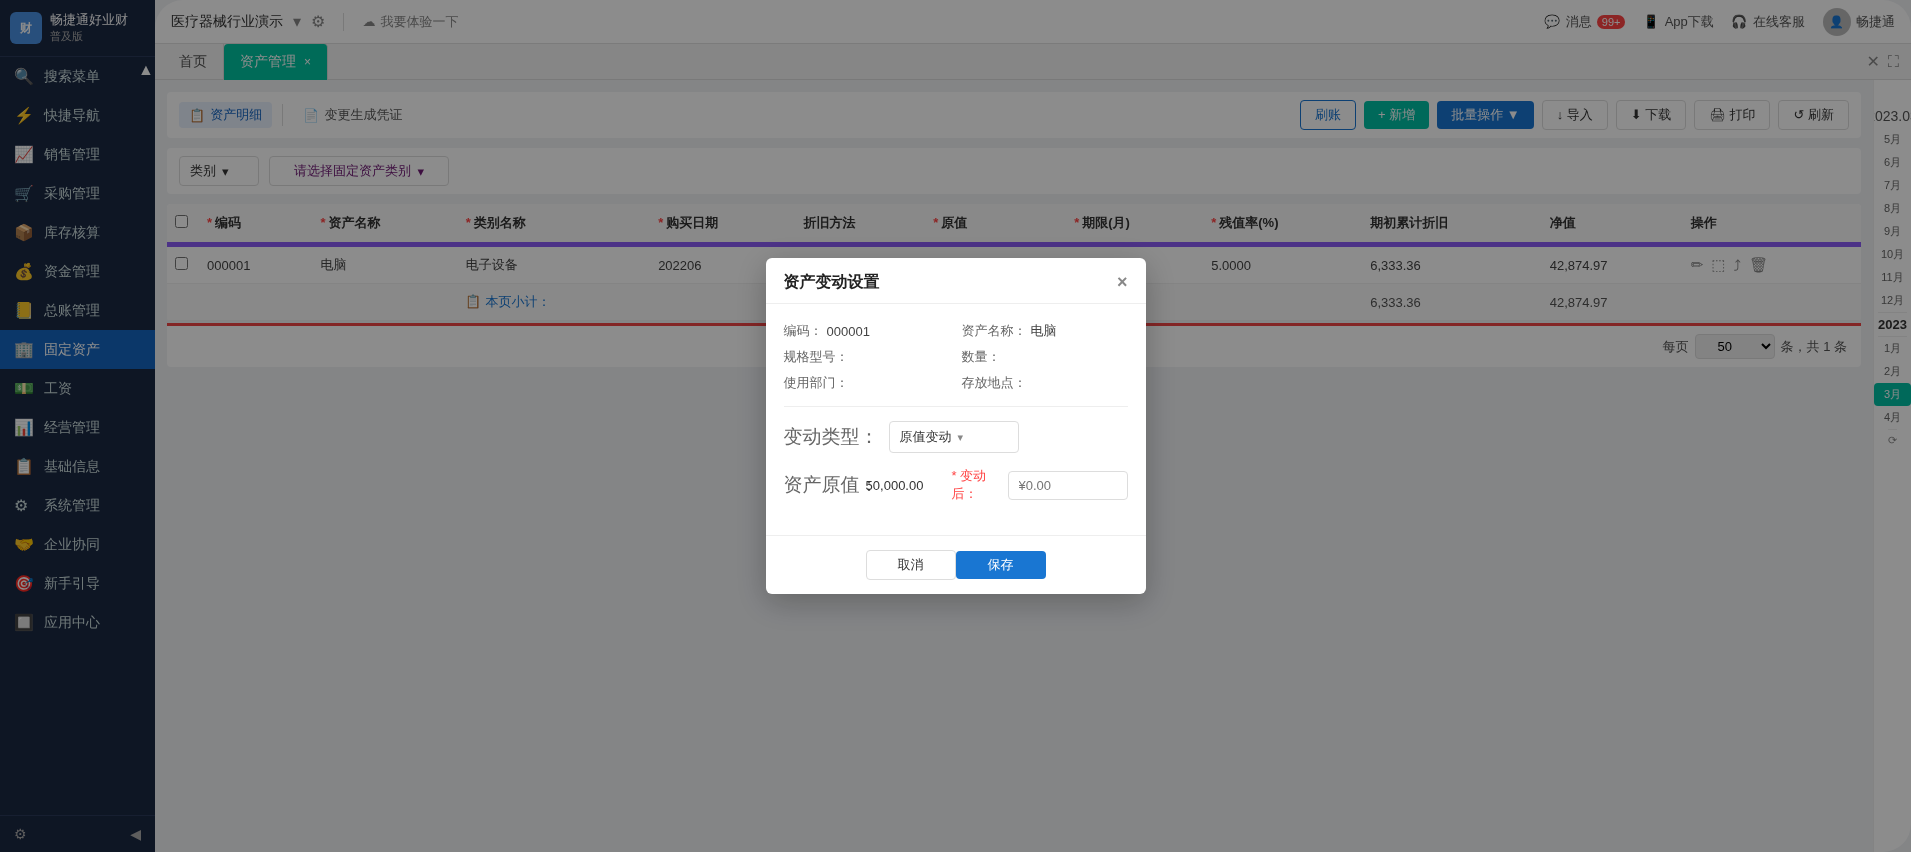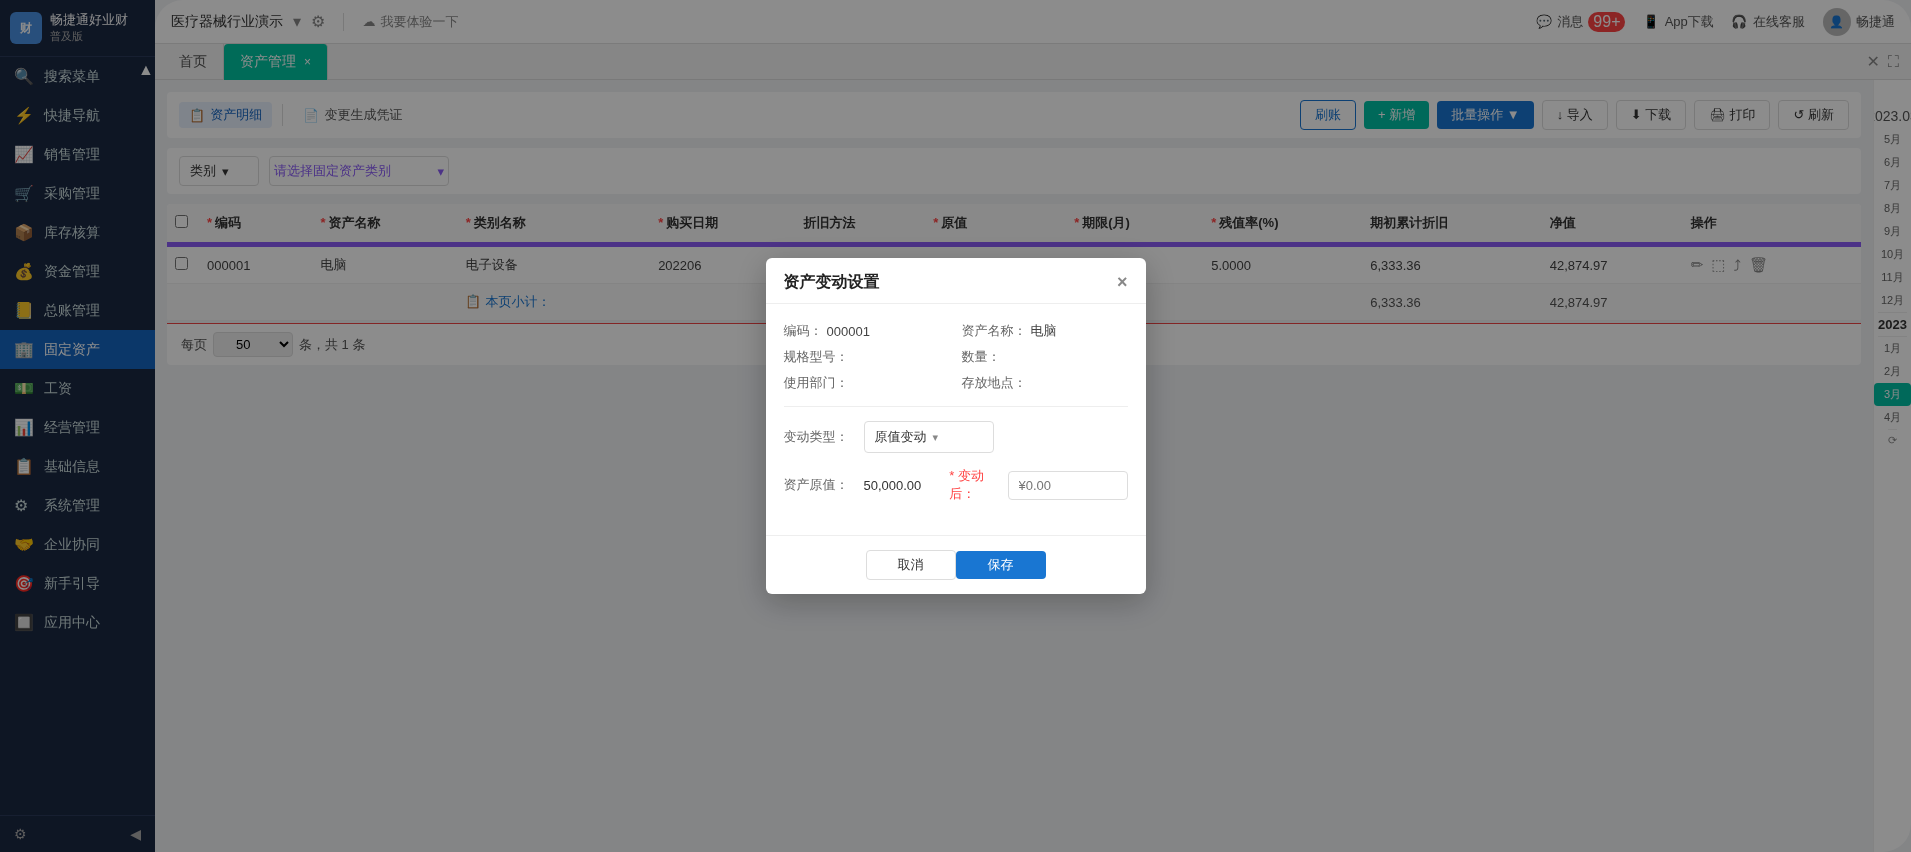--- a/index.html
+++ b/index.html
@@ -54,21 +54,21 @@
       padding: 0 16px; height: 44px; border-bottom: 1px solid #e0e0e0;
       justify-content: space-between;
     }
     .topbar-left { display: flex; align-items: center; gap: 10px; }
     .topbar-company { font-size: 14px; color: #333; font-weight: 500; }
     .topbar-dropdown { color: #888; cursor: pointer; }
     .topbar-gear { cursor: pointer; color: #888; font-size: 16px; }
     .topbar-feedback { display: flex; align-items: center; gap: 5px; color: #888; font-size: 13px; cursor: pointer; }
     .topbar-right { display: flex; align-items: center; gap: 18px; color: #555; font-size: 13px; }
     .topbar-right-item { display: flex; align-items: center; gap: 5px; cursor: pointer; }
-    .badge { background: #f44; color: #fff; border-radius: 10px; font-size: 16px; padding: 1px 5px; }
+    .badge { background: #f44; color: #fff; border-radius: 10px; font-size: 11px; padding: 1px 5px; }
     .topbar-avatar { width: 28px; height: 28px; border-radius: 50%; background: #bbb; display: flex; align-items: center; justify-content: center; color: #fff; font-size: 12px; }
 
     
     .tabs {
       background: #f5f5f5; display: flex; align-items: center;
       border-bottom: 1px solid #ddd; height: 36px; padding-left: 8px;
     }
     .tab {
       padding: 0 16px; height: 36px; display: flex; align-items: center;
       font-size: 14px; cursor: pointer; border-right: 1px solid #ddd;
@@ -110,39 +110,39 @@
       background: #fff; display: flex; align-items: center;
       padding: 8px 12px; margin-bottom: 10px; border-radius: 4px; gap: 10px;
     }
     .filter-select {
       border: 1px solid #ddd; border-radius: 4px;
       padding: 5px 10px; font-size: 13px; display: flex; align-items: center;
       gap: 6px; cursor: pointer; min-width: 80px; color: #333;
     }
     .filter-select-lg {
       border: 1px solid #ddd; border-radius: 4px;
-      padding: 5px 4px; font-size: 13px; display: flex; align-items: center;
-      gap: 6px; cursor: pointer; min-width: 180px; color: #8b5cf6;
+      padding: 5px 24px; font-size: 13px; display: flex; align-items: center;
+      gap: 6px; cursor: pointer; min-width: 180px; color: #701a75;
     }
 
     
     .data-table { background: #fff; border-radius: 4px; overflow: auto; }
     table { width: 100%; border-collapse: collapse; font-size: 13px; }
     th { background: #fafafa; border-bottom: 5px solid #8b5cf6; padding: 10px 8px; text-align: left; color: #333; font-weight: 600; white-space: nowrap; }
     td { border-bottom: 1px solid #f0f0f0; padding: 9px 8px; color: #444; }
     .required-star { color: #f44; margin-right: 3px; }
     .table-actions { display: flex; align-items: center; gap: 8px; }
     .action-icon { cursor: pointer; color: #888; font-size: 15px; }
     .subtotal-row td { background: #f9f9f9; color: #555; font-weight: 500; }
 
     
     .pagination-bar {
       background: #fff; display: flex; align-items: center;
-      padding: 8px 14px; border-top: 1px solid #ef4444; font-size: 13px; color: #555;
-      margin-top: 2px; border-radius: 0 0 4px 4px;
+      padding: 8px 14px; border-top: 3px solid #ef4444; font-size: 13px; color: #555;
+      margin-top: 2px; border-radius: 0 0 4px 4px; justify-content: flex-end;
     }
     .page-size-select { border: 1px solid #ddd; border-radius: 4px; padding: 3px 18px; margin: 0 6px; font-size: 13px; }
 
     
     .right-panel {
       width: 38px; background: #fff; border-left: 1px solid #eee;
       display: flex; flex-direction: column; align-items: center;
       font-size: 11px; color: #666; padding-top: 4px; overflow: hidden;
     }
     .cal-item { padding: 4px 0; cursor: pointer; text-align: center; width: 100%; }
@@ -164,21 +164,21 @@
     }
     .modal-close { cursor: pointer; color: #888; font-size: 18px; }
     .modal-body { padding: 18px; }
     .modal-info-grid {
       display: grid; grid-template-columns: 1fr 1fr; gap: 8px 12px; margin-bottom: 14px;
     }
     .modal-info-item { display: flex; align-items: center; font-size: 13px; color: #444; }
     .modal-info-label { color: #666; margin-right: 4px; white-space: nowrap; }
     .modal-divider { border: none; border-top: 1px solid #eee; margin: 10px 0 14px; }
     .modal-form-row { display: flex; align-items: center; margin-bottom: 14px; gap: 10px; }
-    .modal-form-label { color: #666; font-size: 13px; white-space: nowrap; min-width: 70px; }
+    .modal-form-label { color: #666; font-size: 19px; white-space: nowrap; min-width: 70px; }
     .modal-select {
       border: 1px solid #ddd; border-radius: 4px; padding: 6px 10px;
       font-size: 13px; display: flex; align-items: center; gap: 6px;
       cursor: pointer; min-width: 130px; color: #333; background: #fff;
     }
     .modal-input {
       border: 1px solid #ddd; border-radius: 4px; padding: 6px 10px;
       font-size: 13px; flex: 1; color: #333; outline: none;
     }
     .modal-input-placeholder { color: #bbb; }

